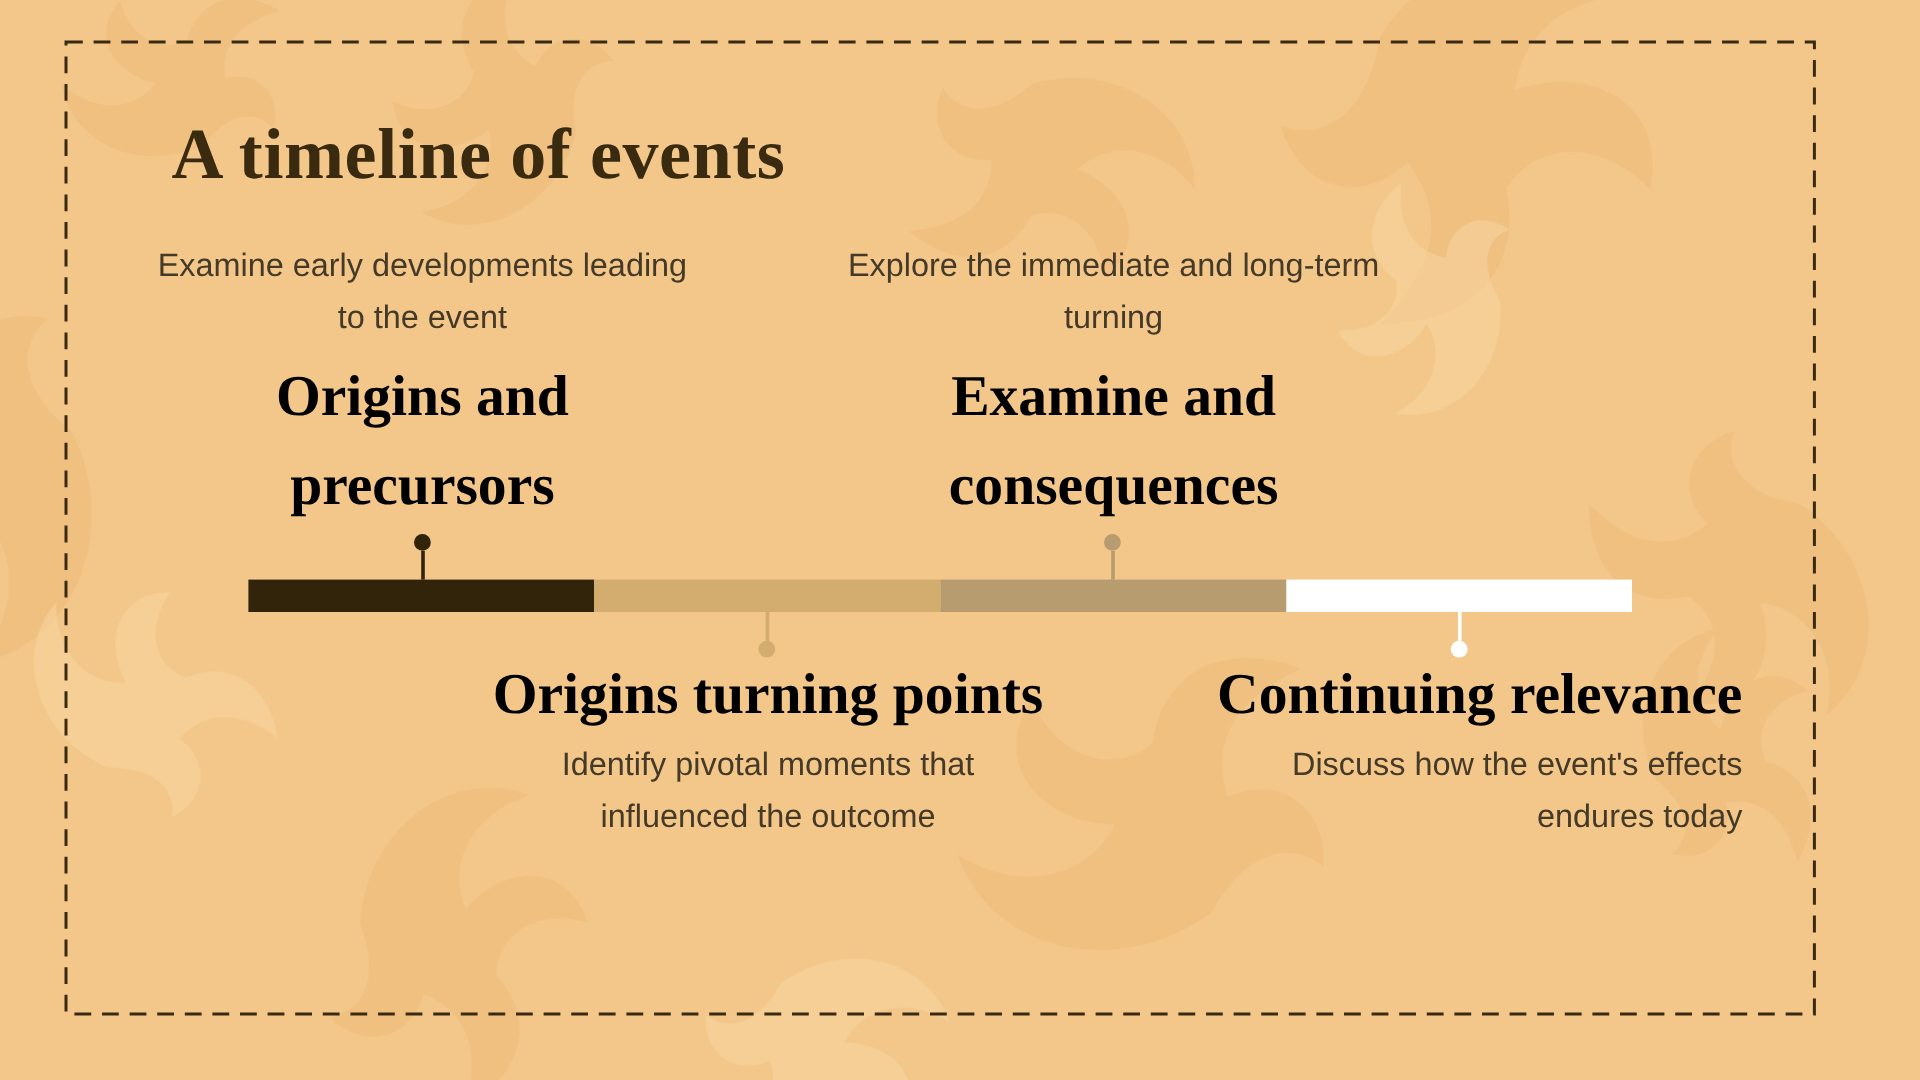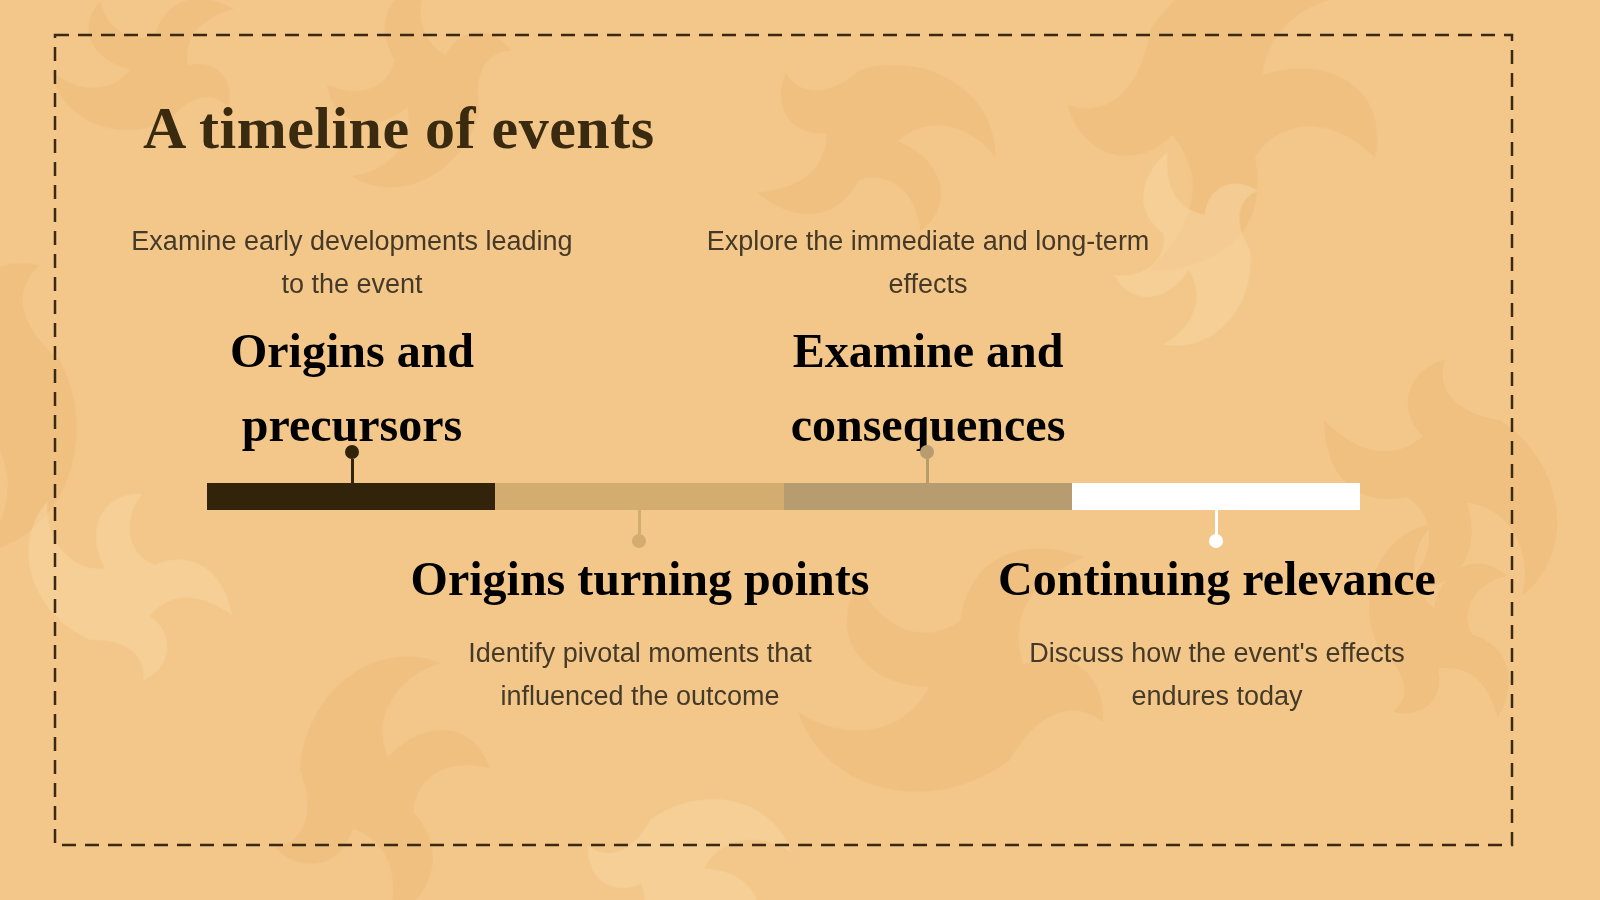--- a/index.html
+++ b/index.html
@@ -37,38 +37,37 @@
     position: absolute;
     width: 470px;
     text-align: center;
   }
 
   .item .desc {
     font-family: "Liberation Sans", sans-serif;
     font-size: 27px;
     line-height: 43px;
     color: #453a28;
-    margin-top: 20px;
   }
 
   .item .heading {
     font-family: "Liberation Serif", "DejaVu Serif", serif;
     font-weight: 700;
     font-size: 48px;
     line-height: 74px;
     color: #000000;
   }
 
   .item.top .desc { margin-bottom: 8px; }
-  .item.bottom .desc { margin-top: 16px; }
+  .item.bottom .desc { margin-top: 0; }
 
   .item-0 { left: 117px;  top: 200px; }
   .item-2 { left: 693px;  top: 200px; }
   .item-1 { left: 405px;  top: 542px; }
-  .item-3 { left: 982px;  top: 542px; }
+  .item-3 { left: 982px;  top: 542px; text-align: right; }
 
   .bar {
     position: absolute;
     left: 207px;
     top: 483px;
     width: 1153px;
     height: 27px;
     display: flex;
   }
   .bar .seg { flex: 1 1 0; height: 100%; }
@@ -127,21 +126,21 @@
   </svg>
 
   <h1 class="title" style="color: rgb(58, 42, 16);">A timeline of events</h1>
 
   <div class="item top item-0">
     <div class="desc">Examine early developments leading to the event</div>
     <div class="heading">Origins and precursors</div>
   </div>
 
   <div class="item top item-2">
-    <div class="desc">Explore the immediate and long-term effects</div>
+    <div class="desc">Explore the immediate and long-term turning</div>
     <div class="heading">Examine and consequences</div>
   </div>
 
   <div class="bar">
     <div class="seg" style="background: rgb(50, 36, 10);"></div>
     <div class="seg" style="background: rgb(211, 172, 112);"></div>
     <div class="seg" style="background: rgb(182, 156, 110);"></div>
     <div class="seg" style="background: rgb(255, 255, 255);"></div>
   </div>
 

